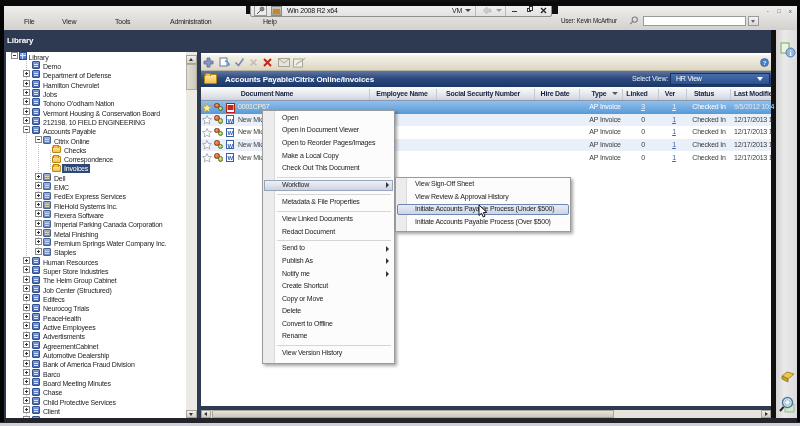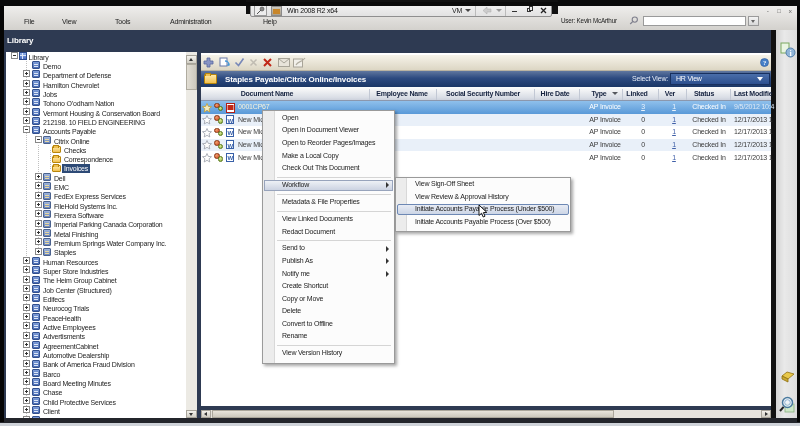--- a/index.html
+++ b/index.html
@@ -453,21 +453,21 @@
 <svg class="abs" style="left:293px;top:57px" width="13" height="11" viewBox="0 0 13 11">
     <rect x="0.5" y="2" width="9" height="8" fill="#f2f0ea" stroke="#a8a498" stroke-width="1"></rect>
     <path d="M3 8 C5 4 8 6 12 1" fill="none" stroke="#b0ac9f" stroke-width="1.2"></path>
   </svg>
 <svg class="abs" style="left:760px;top:58px" width="9" height="9" viewBox="0 0 9 9">
     <circle cx="4.5" cy="4.5" r="4" fill="#4680c8" stroke="#2c5898" stroke-width="0.6"></circle>
     <text x="4.5" y="7" font-size="6.5" font-weight="bold" fill="#fff" text-anchor="middle" font-family="Liberation Serif">?</text>
   </svg>
 <div class="abs" style="left:201px;top:71px;width:570px;height:16px;background:linear-gradient(#60779f 0%,#2c4a80 45%,#1b3766 100%)"></div>
 <div class="fold" style="left:204px;top:74px;width:13px;height:10px"></div>
-<div class="abs" style="left:225px;top:74.5px;color:#fff;font-size:8px;font-weight:bold;letter-spacing:-0.1px">Staples Payable/Citrix Online/Invoices</div>
+<div class="abs" style="left:225px;top:74.5px;color:#fff;font-size:8px;font-weight:bold;letter-spacing:-0.1px">Accounts Payable/Citrix Online/Invoices</div>
 <div class="abs" style="left:632px;top:75px;color:#e8eef8;font-size:7px;letter-spacing:-0.2px">Select View:</div>
 <div class="abs" style="left:670px;top:72.5px;width:100px;height:12px;background:linear-gradient(#4a6eaa,#2c4f8e);border:1px solid #18305e"></div>
 <div class="abs" style="left:676px;top:75px;color:#fff;font-size:7px;letter-spacing:-0.2px">HR View</div>
 <div class="abs" style="left:757px;top:77px;width:0;height:0;border-top:4px solid #fff;border-left:3.5px solid transparent;border-right:3.5px solid transparent"></div>
 <div class="abs" style="left:201px;top:87px;width:570px;height:14px;background:linear-gradient(#fdfdfc,#dadee6 80%,#ccd1dc);border-bottom:1px solid #8b97ad"></div>
 <div class="hcell" style="left:267px;top:90px;transform:translateX(-50%)">Document Name</div>
 <div class="hcell" style="left:402px;top:90px;transform:translateX(-50%)">Employee Name</div>
 <div class="hcell" style="left:483px;top:90px;transform:translateX(-50%)">Social Security Number</div>
 <div class="hcell" style="left:555px;top:90px;transform:translateX(-50%)">Hire Date</div>
 <div class="hcell" style="left:599px;top:90px;transform:translateX(-50%)">Type</div>

